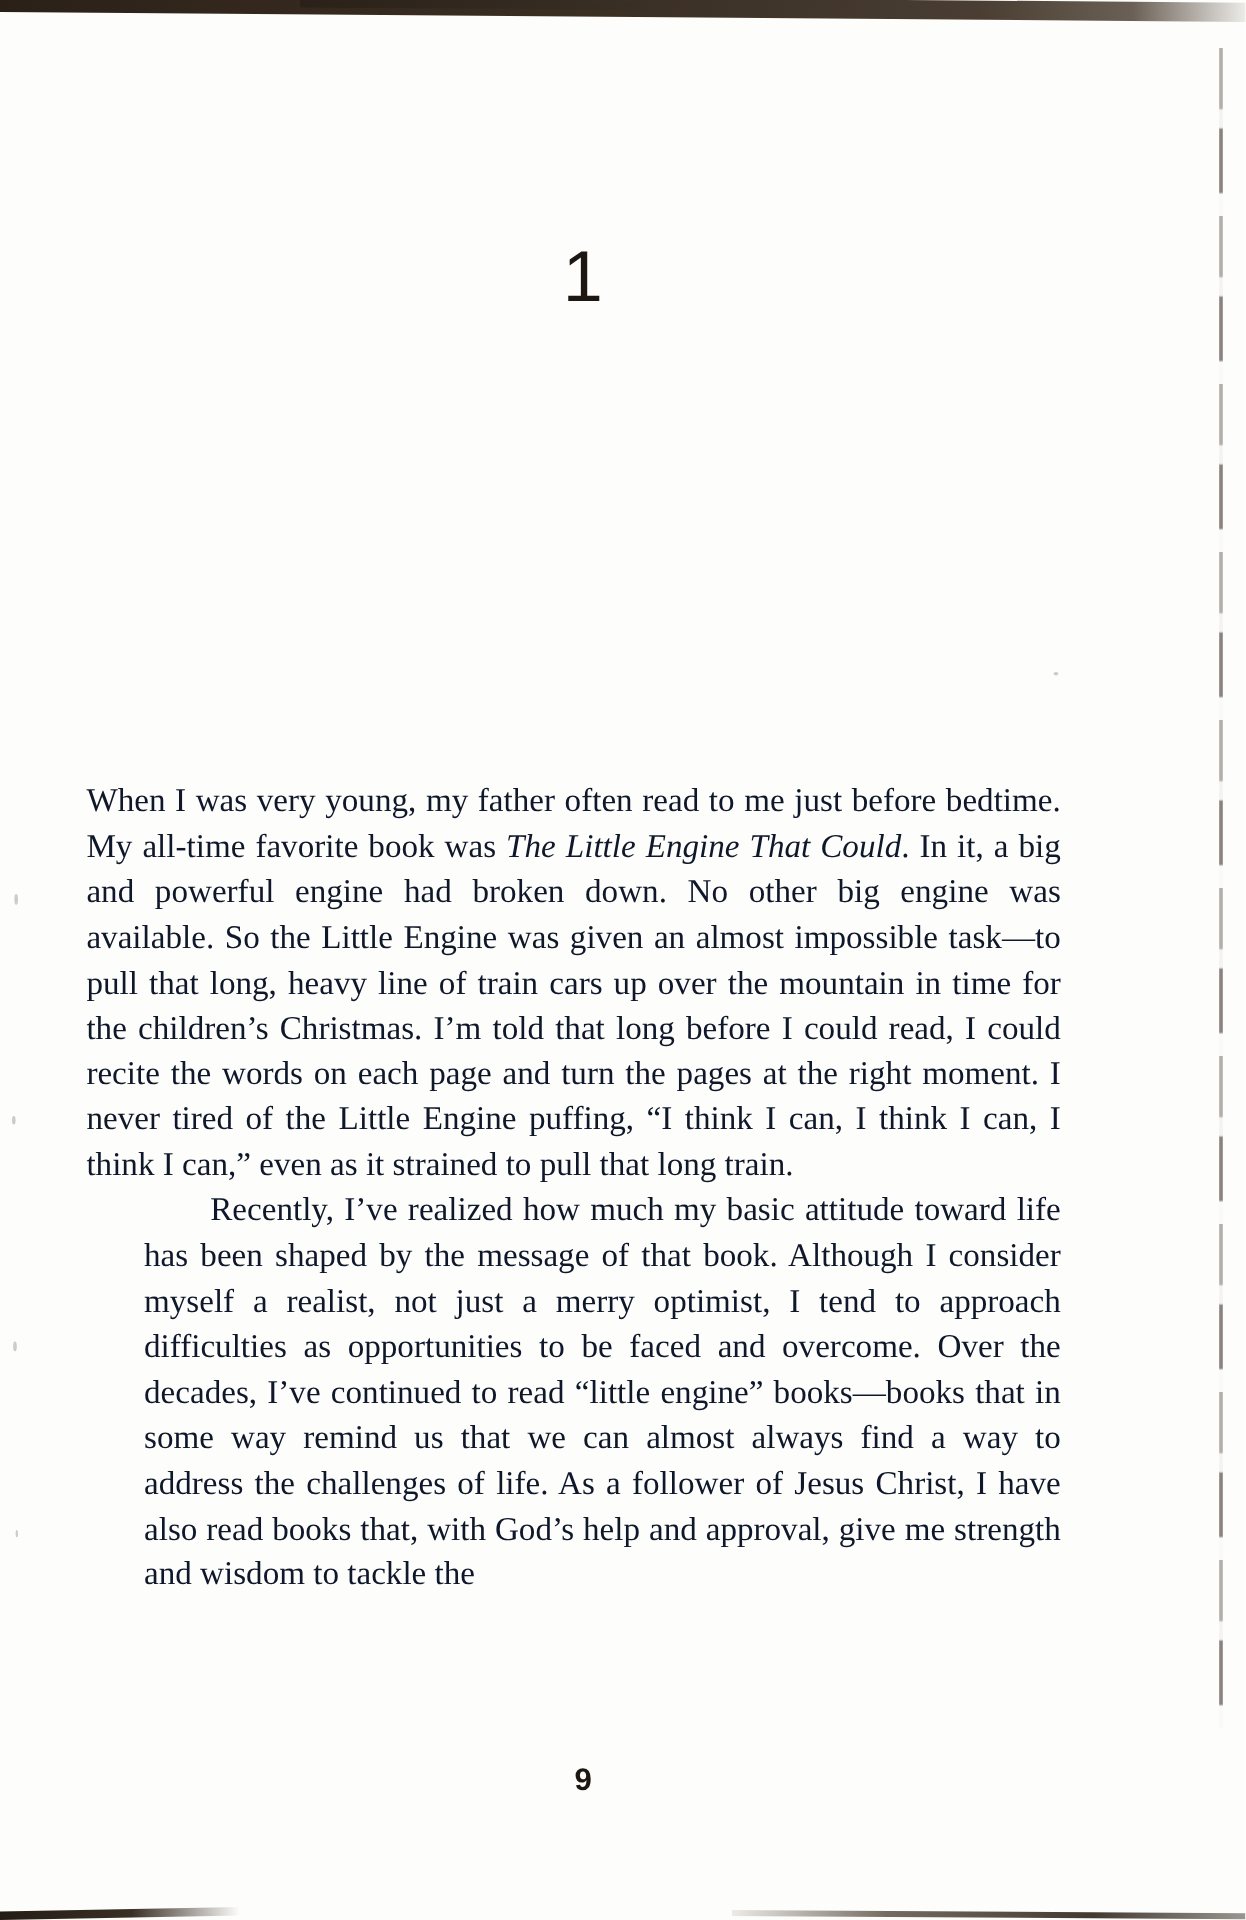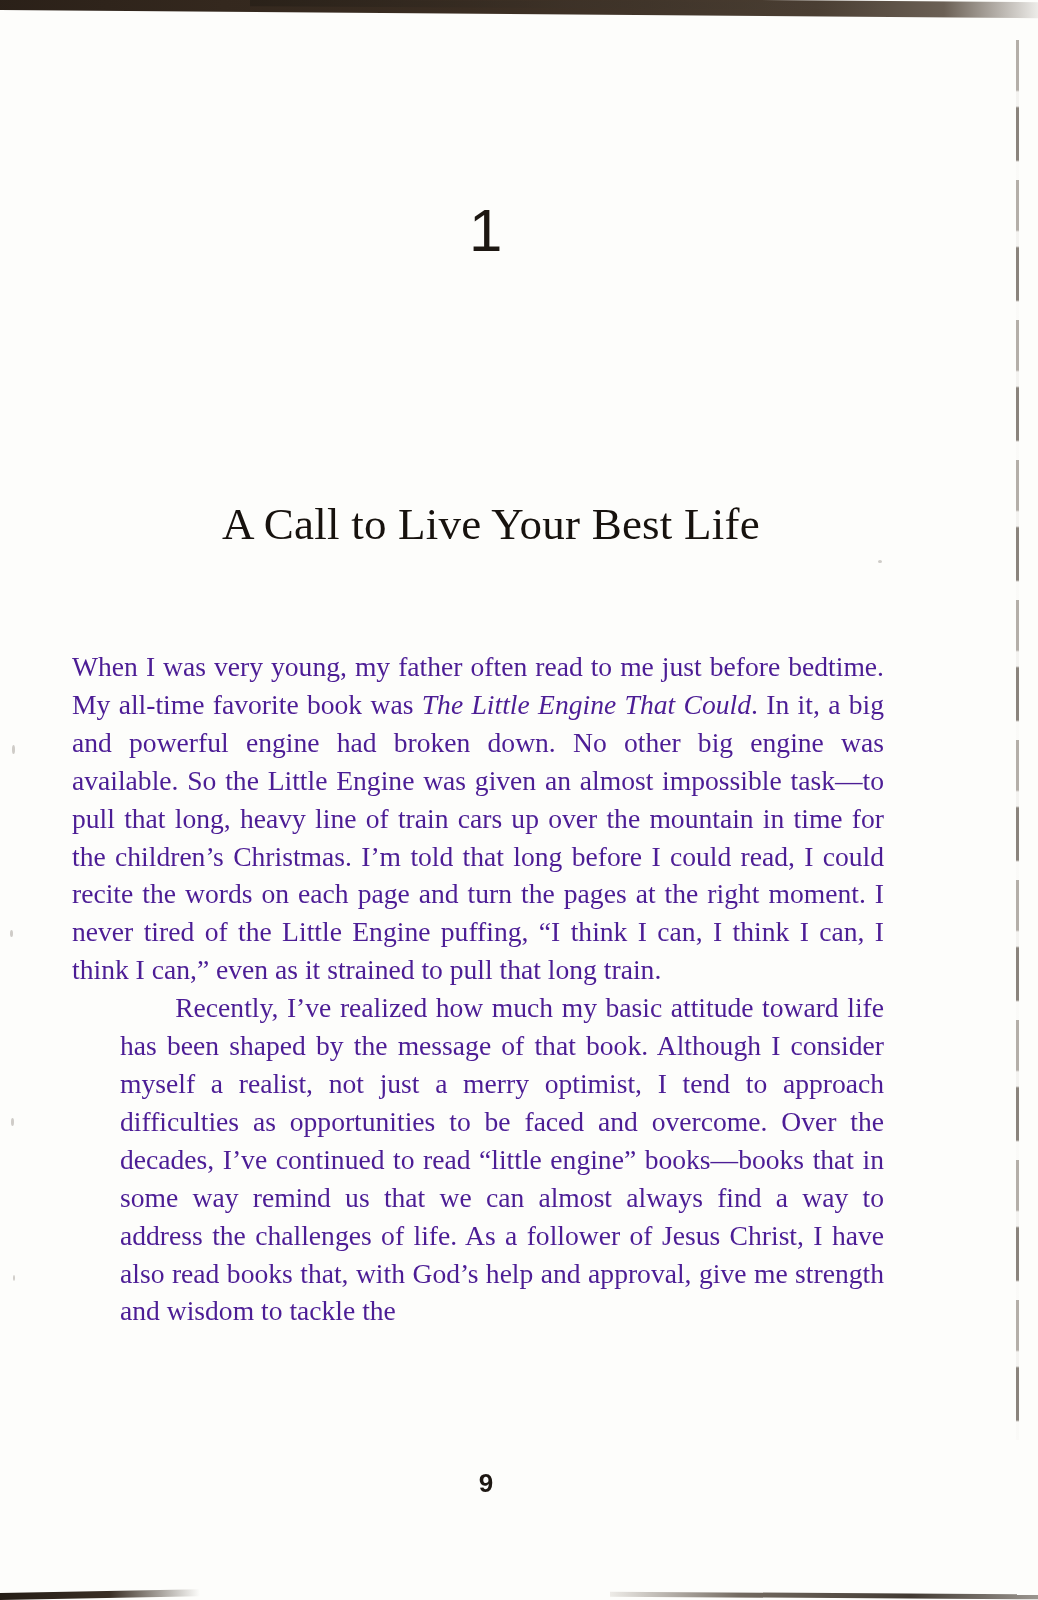--- a/index.html
+++ b/index.html
@@ -137,21 +137,21 @@
   }
 
   .body-text {
     position: absolute;
     top: 648px;
     left: 72px;
     width: 812px;
     font-size: 27.6px;
     line-height: 37.9px;
     text-align: justify;
-    color: #4c1d95;
+    color: #0f172a;
     -webkit-font-smoothing: antialiased;
   }
   .body-text p {
     margin: 0;
   }
   .body-text p.indent {
     text-indent: 2.0em;
     margin-left: 48px;
   }
   .body-text i {
@@ -185,21 +185,20 @@
   <div class="scan-edge-right"></div>
 
   <div class="scan-speck" style="top:560px;left:878px;width:4px;height:3px;"></div>
   <div class="scan-speck" style="top:745px;left:12px;width:3px;height:9px;"></div>
   <div class="scan-speck" style="top:930px;left:10px;width:3px;height:7px;"></div>
   <div class="scan-speck" style="top:1118px;left:11px;width:3px;height:8px;"></div>
   <div class="scan-speck" style="top:1275px;left:13px;width:2px;height:6px;"></div>
 
   <div class="chapter-number">1</div>
 
-  <h1 class="chapter-title">A Call to Live Your Best Life</h1>
 
   <div class="body-text">
     <p><span>When I was very young, my father often read to me just before bedtime. My all-time favorite book was </span><i>The Little Engine That Could</i><span>. In it, a big and powerful engine had broken down. No other big engine was available. So the Little Engine was given an almost impossible task—to pull that long, heavy line of train cars up over the mountain in time for the children’s Christmas. I’m told that long before I could read, I could recite the words on each page and turn the pages at the right moment. I never tired of the Little Engine puffing, “I think I can, I think I can, I think I can,” even as it strained to pull that long train.</span></p>
     <p class="indent">Recently, I’ve realized how much my basic attitude toward life has been shaped by the message of that book. Although I consider myself a realist, not just a merry optimist, I tend to approach difficulties as opportunities to be faced and overcome. Over the decades, I’ve continued to read “little engine” books—books that in some way remind us that we can almost always find a way to address the challenges of life. As a follower of Jesus Christ, I have also read books that, with God’s help and approval, give me strength and wisdom to tackle the</p>
   </div>
 
   <div class="page-number">9</div>
 
   <div class="scan-shadow-bottom">
     <div class="bar"></div>

